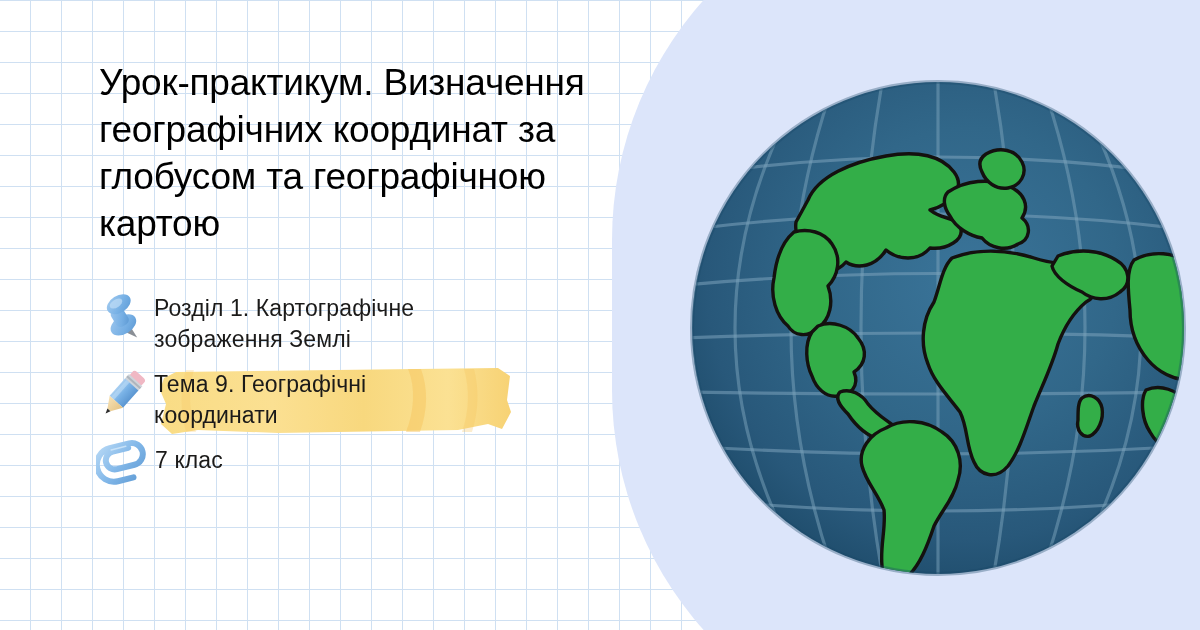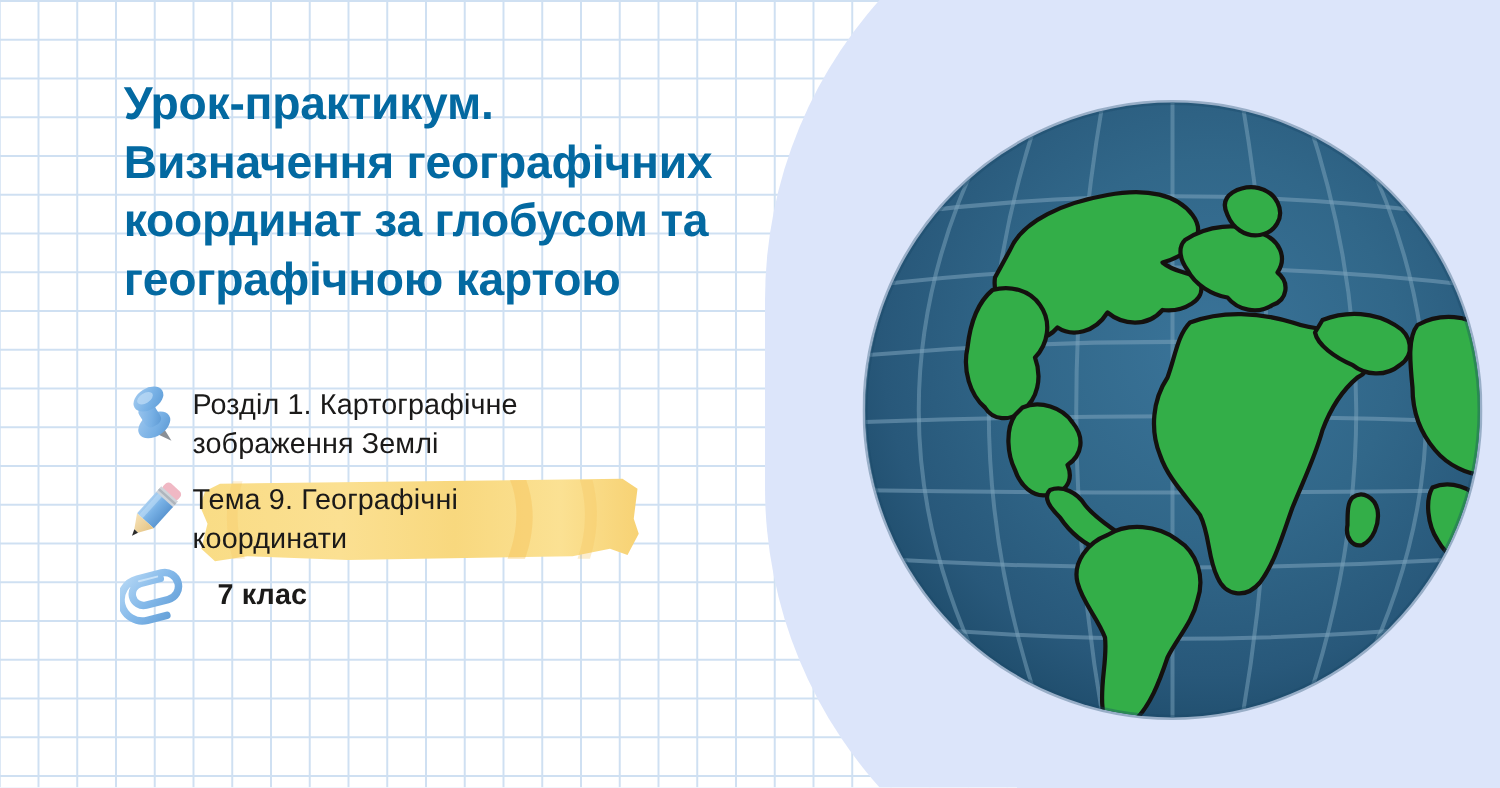--- a/index.html
+++ b/index.html
@@ -68,30 +68,30 @@
   }
 
   #title {
     position: absolute;
     left: 99px;
     top: 59px;
     width: 510px;
     margin: 0;
     font-size: 37px;
     line-height: 47px;
-    font-weight: bold;
+    font-weight: normal;
     letter-spacing: -0.2px;
-    color: #0369a1;
+    color: #000000;
     font-family: "Liberation Sans", "DejaVu Sans", sans-serif;
   }
 
   #meta {
     position: absolute;
     left: 96px;
-    top: 304px;
+    top: 289px;
     width: 500px;
   }
 
   .meta-row {
     position: relative;
     display: flex;
     align-items: flex-start;
     margin-bottom: 8px;
   }
 
@@ -124,24 +124,24 @@
     top: 3px;
     width: 357px;
     height: 72px;
     z-index: 1;
     pointer-events: none;
   }
   #highlight svg { display: block; width: 100%; height: 100%; }
 
   #row-grade { margin-top: 4px; }
   #row-grade .meta-text {
-    font-weight: bold;
+    font-weight: normal;
     font-size: 23px;
     padding-top: 10px;
-    padding-left: 20px;
+    padding-left: 1px;
   }
 </style>
 </head>
 <body>
 
 <div id="canvas">
 
   <div id="grid"></div>
 
   <div id="panel"></div>

